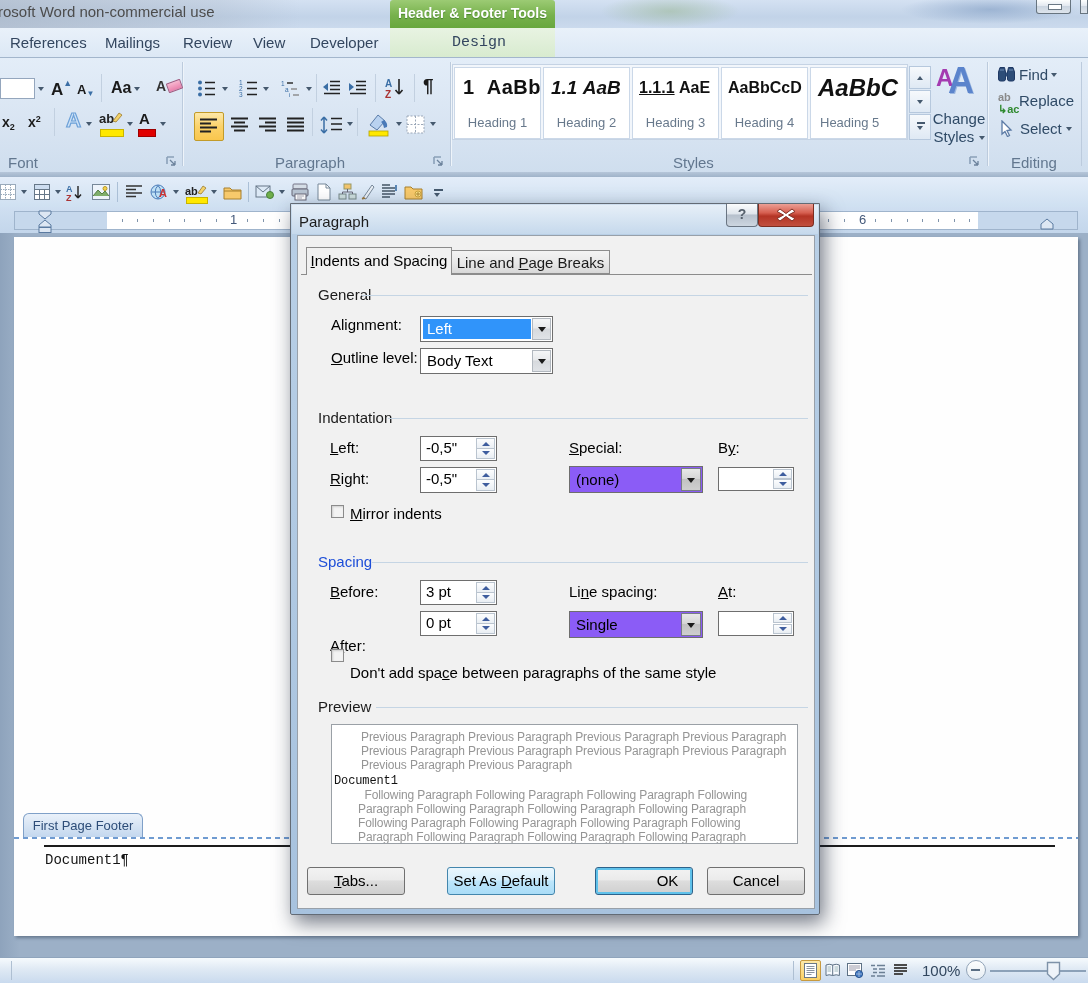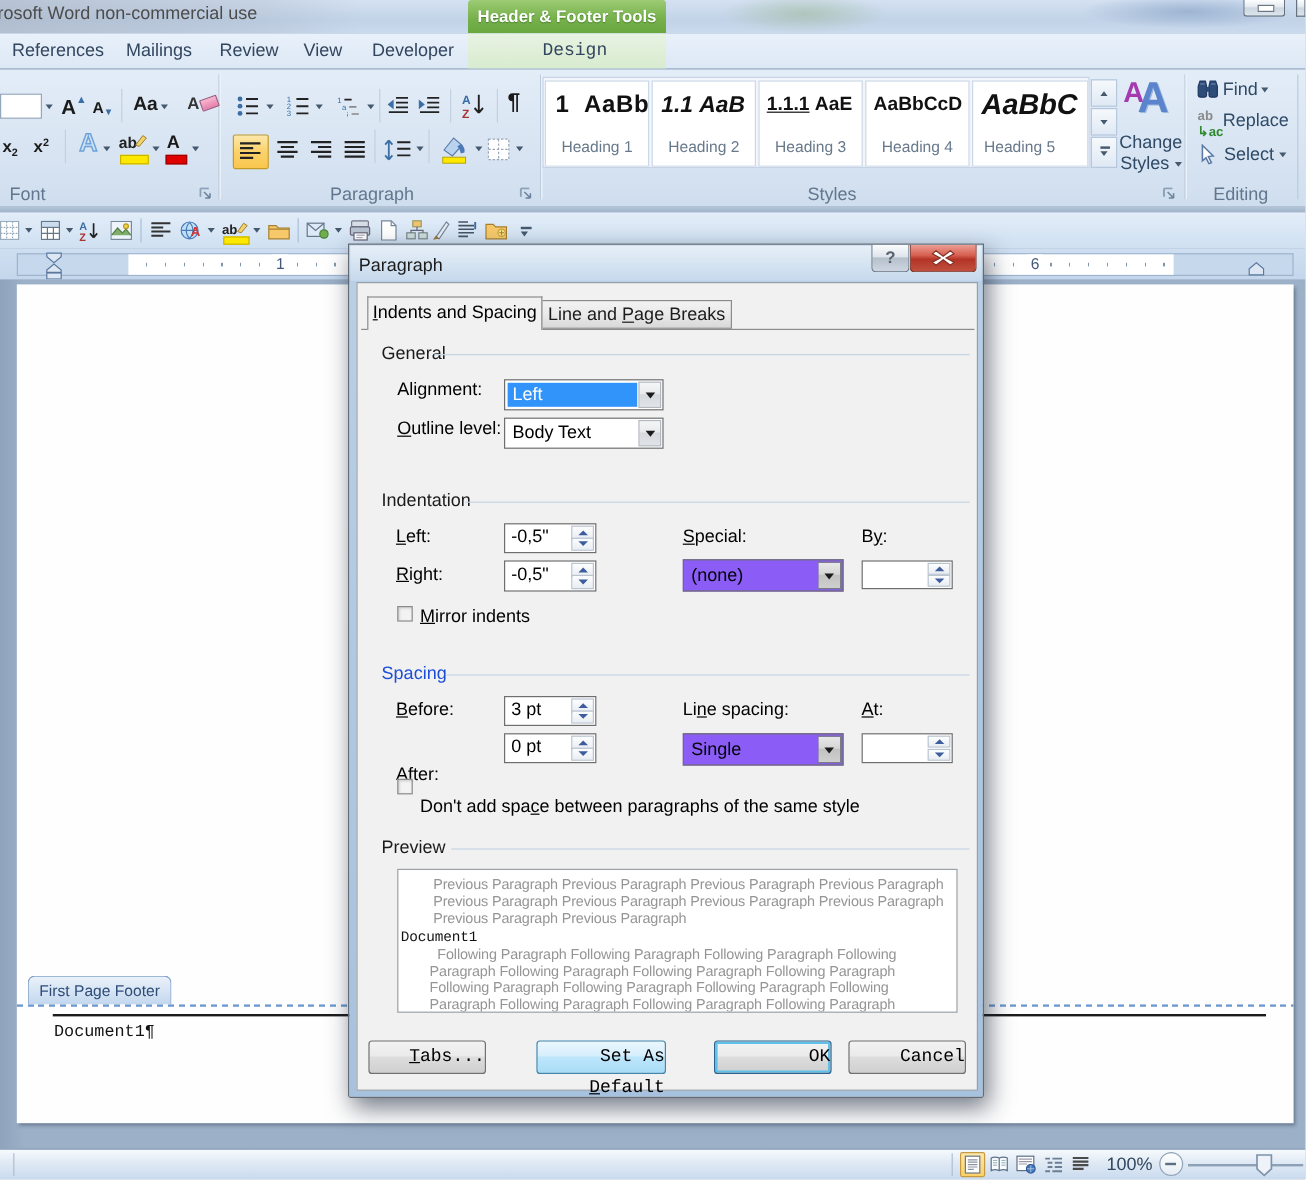--- a/index.html
+++ b/index.html
@@ -15,21 +15,21 @@
   .dar{position:absolute;left:50%;top:50%;margin:-2px 0 0 -4px;border:4px solid transparent;border-top:5px solid #1b1b1b;border-bottom:none;}
   .spin{background:#fff;border:1px solid #6e6e6e;box-sizing:border-box;}
   .stx{position:absolute;left:5px;top:2px;}
   .sbt,.sbb{position:absolute;right:1px;width:19px;height:50%;background:linear-gradient(#fcfdfe,#e9eef3);border:1px solid #bac4cf;box-sizing:border-box;}
   .sbt{top:1px;} .sbb{bottom:1px;}
   .sbt2,.sbb2{position:absolute;right:1px;width:19px;height:10px;background:linear-gradient(#fcfdfe,#e9eef3);border:1px solid #bac4cf;box-sizing:border-box;}
   .sbt2{top:1px;} .sbb2{bottom:1px;}
   .uar{position:absolute;left:50%;top:50%;margin:-2px 0 0 -4px;border:4px solid transparent;border-bottom:4px solid #3e5d9e;border-top:none;}
   .dar2{position:absolute;left:50%;top:50%;margin:-2px 0 0 -4px;border:4px solid transparent;border-top:4px solid #3e5d9e;border-bottom:none;}
   .ckb{width:13px;height:13px;background:#f3f3f3;border:1px solid #8b8b8b;box-sizing:border-box;box-shadow:inset 1px 1px 2px #cfcfcf;}
-  .wbtn{width:98px;height:28px;box-sizing:border-box;border:1px solid #707070;border-radius:3px;background:linear-gradient(#f2f2f2,#ebebeb 45%,#dddddd 50%,#cfcfcf);text-align:right;line-height:26px;color:#000;font-family:Liberation Mono, monospace;}
+  .wbtn{width:98px;height:28px;box-sizing:border-box;border:1px solid #707070;border-radius:3px;background:linear-gradient(#f2f2f2,#ebebeb 45%,#dddddd 50%,#cfcfcf);text-align:center;line-height:26px;color:#000;}
   .dtri{width:0;height:0;border:3.5px solid transparent;border-top:4px solid #45596e;border-bottom:none;}
   .cell{position:absolute;top:8px;width:87px;height:72px;background:#fff;border:1px solid #cbd8e8;box-sizing:border-box;}
   .cellb{position:absolute;left:0;right:0;bottom:8px;text-align:center;font-size:13px;color:#68798c;}
 </style>
 </head>
 <body>
 <div id="scr">
 
   <div class="abs" id="titlebar" style="left:0;top:0;width:1088px;height:28px;background:linear-gradient(#d4e1f2,#c2d3e8 60%,#cbdaed);overflow:hidden;">
     <div class="abs" style="left:0px;top:0px;width:300px;height:28px;background:linear-gradient(90deg,rgba(160,172,188,0.55),rgba(160,172,188,0.25) 220px,rgba(160,172,188,0) 300px);"></div>

